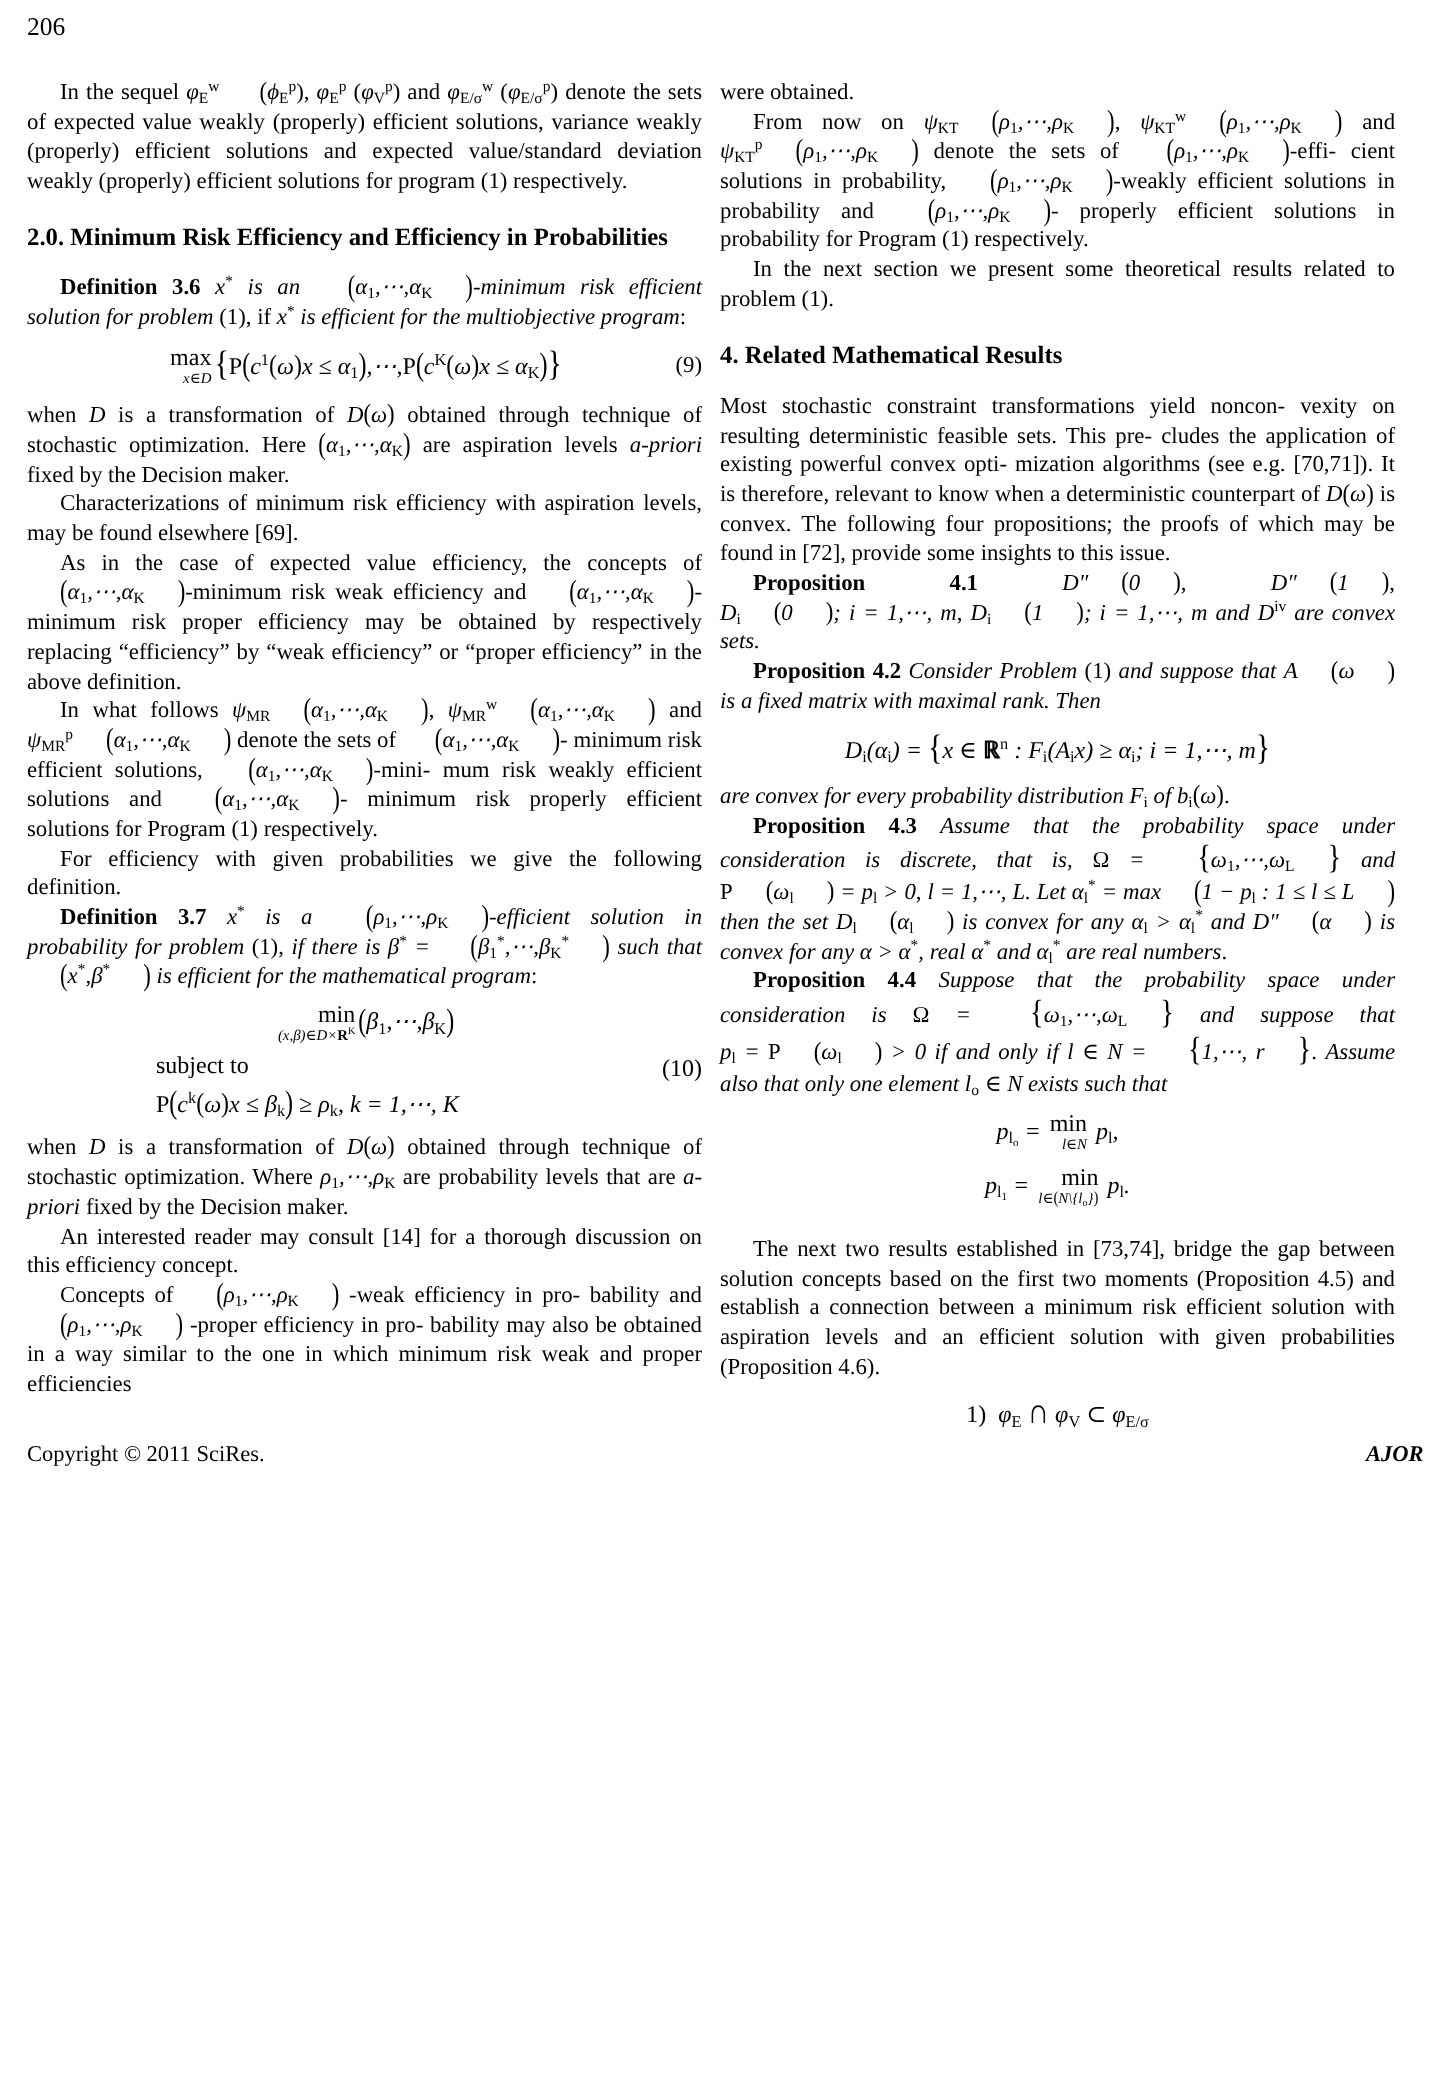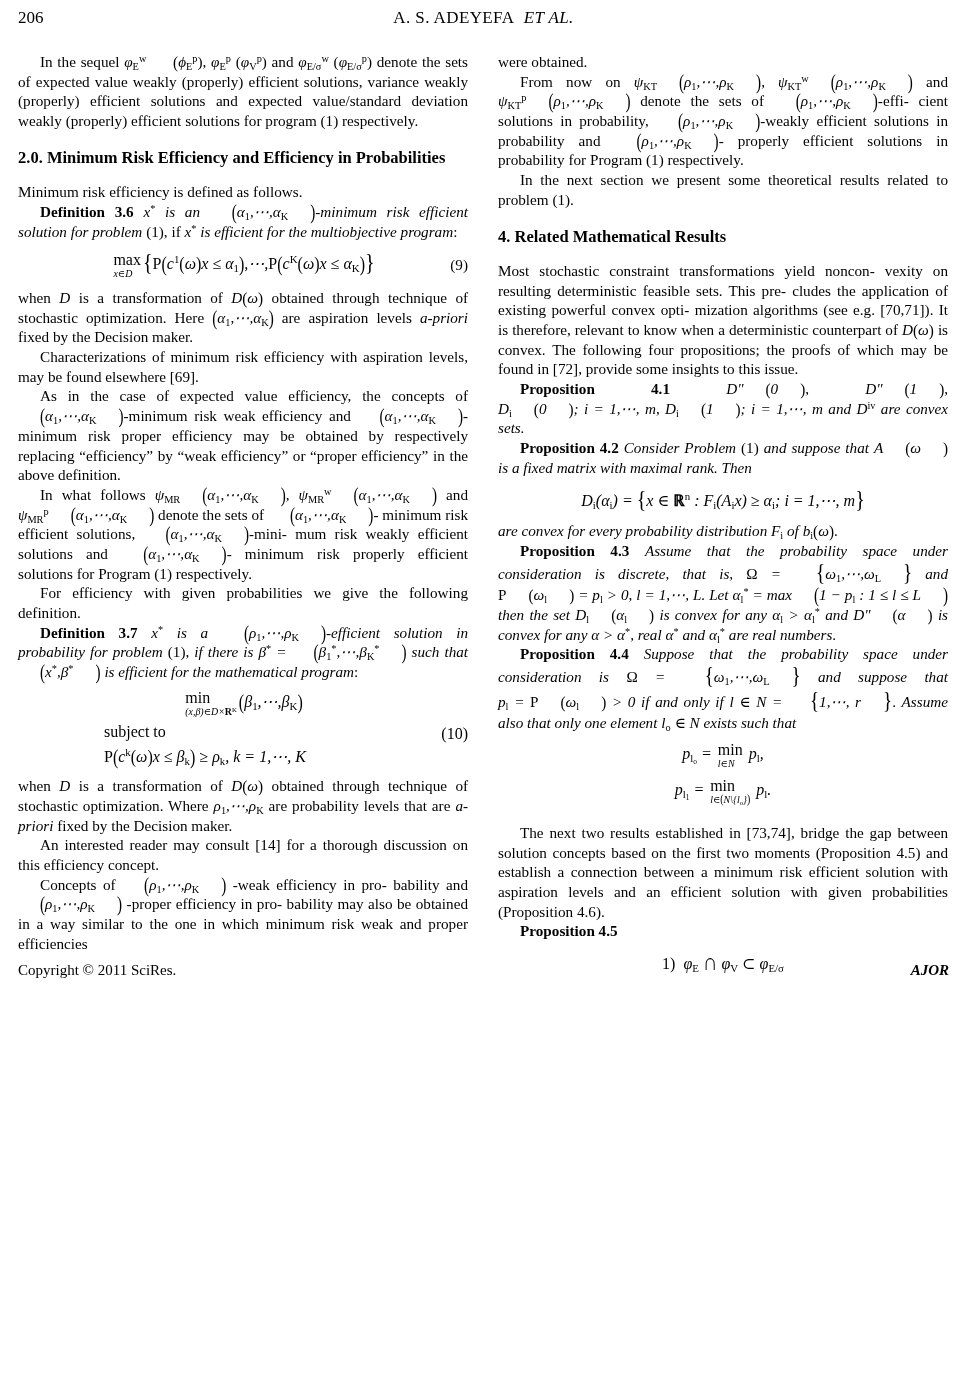--- a/index.html
+++ b/index.html
@@ -52,21 +52,21 @@
   }
 
   
   .columns {
     position: absolute;
     top: 52px;
     left: 18px;
     width: 931px;
     height: 1258px;
     display: flex;
-    gap: 30px;
+    gap: 12px;
   }
   .col {
     width: 450px;
     font-size: 15.2px;
     line-height: 1.295;
   }
 
   p {
     margin: 0;
     text-align: justify;
@@ -139,21 +139,21 @@
   }
   .eq-line {
     display: block;
     margin: 5px 0;
   }
 
   
   .oper {
     display: inline-block;
     vertical-align: middle;
-    text-align: left;
+    text-align: right;
     line-height: 1;
     font-style: normal;
     margin: 0 2px;
   }
   .oper .op {
     display: block;
     font-size: 1em;
   }
   .oper .sub {
     display: block;
@@ -200,39 +200,37 @@
     font-weight: bold;
   }
 </style>
 </head>
 <body>
 
 <div class="page">
 
   <div class="runhead">
     <span class="folio">206</span>
-    <span class="authors"><span>A. S. ADEYEFA</span>&nbsp;&nbsp;<span class="ital">ET  AL.</span></span>
   </div>
 
   <div class="columns">
 
     <div class="col">
 
       <p class="indent"><span>In  the  sequel</span>
         <span class="math">φ<sub class="rm">E</sub><sup class="rm">w</sup></span>
         <span class="parenS">(</span><span class="math">ϕ<sub class="rm">E</sub><sup class="rm">p</sup></span><span>),</span>
         <span class="math">φ<sub class="rm">E</sub><sup class="rm">p</sup></span>
         <span>(</span><span class="math">φ<sub class="rm">V</sub><sup class="rm">p</sup></span><span>)  and</span>
         <span class="math">φ<sub class="rm">E/σ</sub><sup class="rm">w</sup></span>
         <span>(</span><span class="math">φ<sub class="rm">E/σ</sub><sup class="rm">p</sup></span><span>)</span>
         <span>denote  the  sets  of  expected  value  weakly  (properly) efficient  solutions,  variance  weakly  (properly)  efficient solutions  and  expected  value/standard  deviation  weakly (properly)  efficient  solutions  for  program  (1)  respectively.</span></p>
 
       <h2 class="section hang"><span>2.0.</span> <span>Minimum Risk Efficiency and Efficiency in Probabilities</span></h2>
 
-      <p class="noindent">Minimum risk efficiency is defined as follows.</p>
 
       <p class="indent"><span class="bd">Definition  3.6</span>
         <span class="math">x<sup class="rm">*</sup></span>
         <span class="it">is  an</span>
         <span class="math"><span class="paren">(</span>α<sub class="rm">1</sub>,⋯,α<sub class="rm">K</sub><span class="paren">)</span></span><span class="it">-minimum  risk efficient  solution  for  problem</span>
         <span>(1),  if</span>
         <span class="math">x<sup class="rm">*</sup></span>
         <span class="it">is  efficient  for the multiobjective program</span><span>:</span></p>
 
       <div class="eq">
@@ -384,21 +382,20 @@
 
 
       <div class="eq">
         <span class="math">p<sub class="rm">l<sub class="rm">1</sub></sub> = <span class="oper"><span class="op">min</span><span class="sub">l∈<span class="parenS">(</span>N\{l<sub class="rm">o</sub>}<span class="parenS">)</span></span></span> p<sub class="rm">l</sub>.</span>
       </div>
 
       <div class="gap-s"></div>
 
       <p class="indent">The  next  two  results  established  in  [73,74],  bridge  the gap  between  solution  concepts  based  on  the  first  two moments  (Proposition  4.5)  and  establish  a  connection between a minimum risk efficient solution with aspiration levels  and  an  efficient  solution  with  given  probabilities (Proposition 4.6).</p>
 
-      <p class="indent"><span class="bd">Proposition  4.5</span></p>
 
       <div class="eq">
         <span class="mathrm">1)</span>&nbsp;
         <span class="math">φ<sub class="rm">E</sub> <span class="big">∩</span> φ<sub class="rm">V</sub> ⊂ φ<sub class="rm">E/σ</sub></span>
       </div>
 
     </div>
   </div>
 
   <div class="footer">

